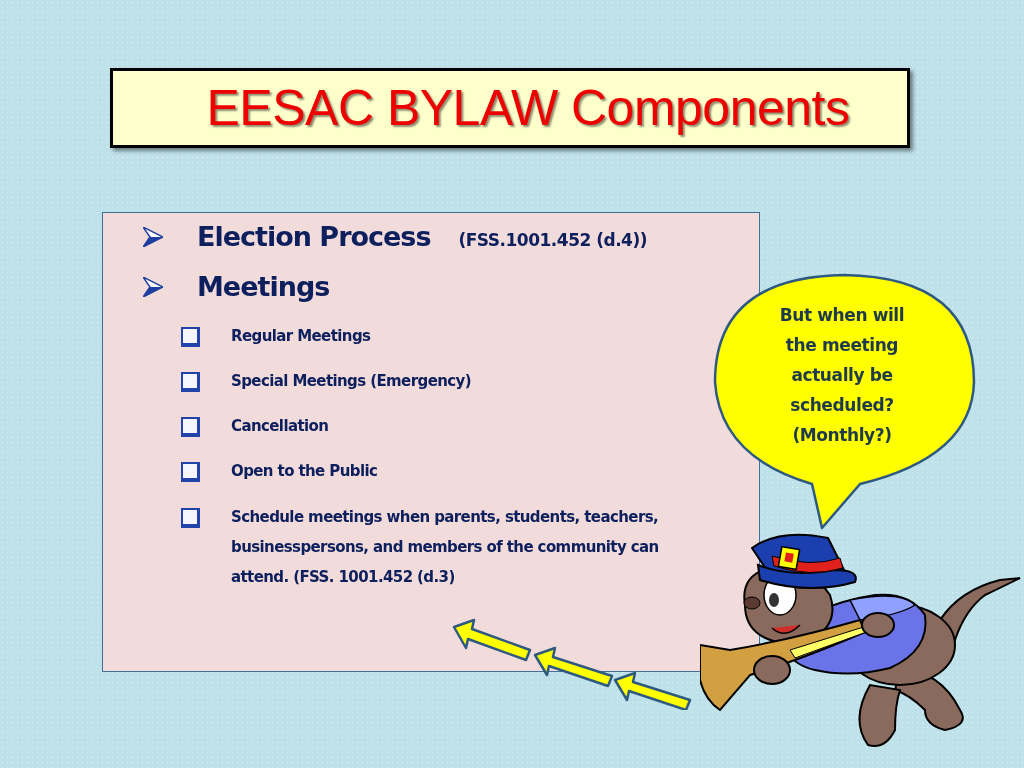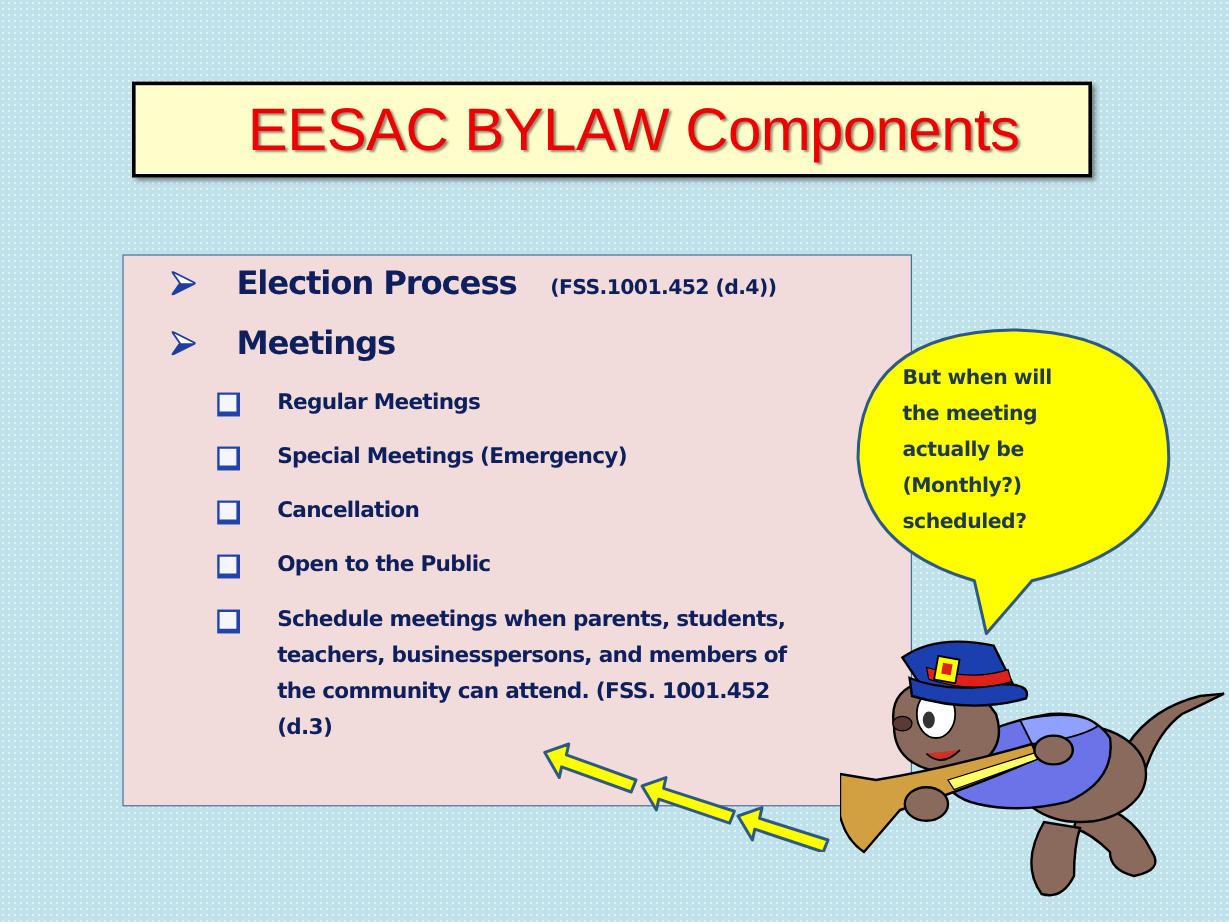--- a/index.html
+++ b/index.html
@@ -27,30 +27,30 @@
   }
   .lvl1 {
     position:absolute; left:40px; display:flex; align-items:baseline;
     color:#0d1f5c; font-weight:bold; font-size:27px;
     font-family:"DejaVu Sans", sans-serif; letter-spacing:-1px;gap:20px;
   }
   .lvl1 .arrow { width:20px; height:20px; margin-right:14px; flex:none; position:relative; top:1px; }
   .lvl1 .small { font-size:17px; margin-left:8px; letter-spacing:-0.5px; }
   .lvl2 {
     position:absolute; left:78px; width:540px; display:flex; align-items:flex-start;
-    color:#0d1f5c; font-weight:bold; font-size:18px;
+    color:#0d1f5c; font-weight:bold; font-size:15px;
     font-family:"DejaVu Sans", sans-serif; letter-spacing:-0.6px; line-height:30px;
   }
   .lvl2 .box-icon {
     width:14px; height:14px; border:2px solid #2244aa; border-right-width:3px; border-bottom-width:4px;
     background:#f5f5ff; flex:none; margin-top:6px; margin-right:31px; box-sizing:content-box;
   }
   .bubble { position:absolute; left:712px; top:272px; width:265px; height:260px; }
   .bubble-text {
-    position:absolute; left:752px; top:300px; width:180px; text-align:left;
+    position:absolute; left:752px; top:300px; width:180px; text-align:center;
     color:#1f3a4a; font-weight:bold; font-size:17px; line-height:30px;
     font-family:"DejaVu Sans", sans-serif; letter-spacing:-0.4px;
   }
   .arrows { position:absolute; left:440px; top:600px; width:280px; height:110px; }
   .character { position:absolute; left:700px; top:520px; width:324px; height:248px; }
 </style>
 </head>
 <body>
 
 <div class="title-box">
@@ -97,22 +97,22 @@
   </div>
 </div>
 
 <svg class="bubble" viewBox="0 0 265 260">
   <path d="M 100 212 Q 8 185 3 110 Q 3 5 132 3 Q 262 5 262 110 Q 260 185 148 212 L 110 256 Z" fill="#ffff00" stroke="#2f5a80" stroke-width="2.5" stroke-linejoin="round"></path>
 </svg>
 <div class="bubble-text">
   <div>But when will</div>
   <div>the meeting</div>
   <div>actually be</div>
+  <div>scheduled?</div>
   <div>(Monthly?)</div>
-  <div>scheduled?</div>
 </div>
 
 <svg class="arrows" viewBox="0 0 280 110">
   <g fill="#ffff00" stroke="#2f5a80" stroke-width="2.5" stroke-linejoin="round">
     <path d="M 14 27 L 34 20 L 32 29 L 90 50 L 86 60 L 28 39 L 26 48 Z"></path>
     <path d="M 95 55 L 115 48 L 113 57 L 172 76 L 168 86 L 109 66 L 107 75 Z"></path>
     <path d="M 175 80 L 195 73 L 193 82 L 250 100 L 246 110 L 189 91 L 187 100 Z"></path>
   </g>
 </svg>
 

